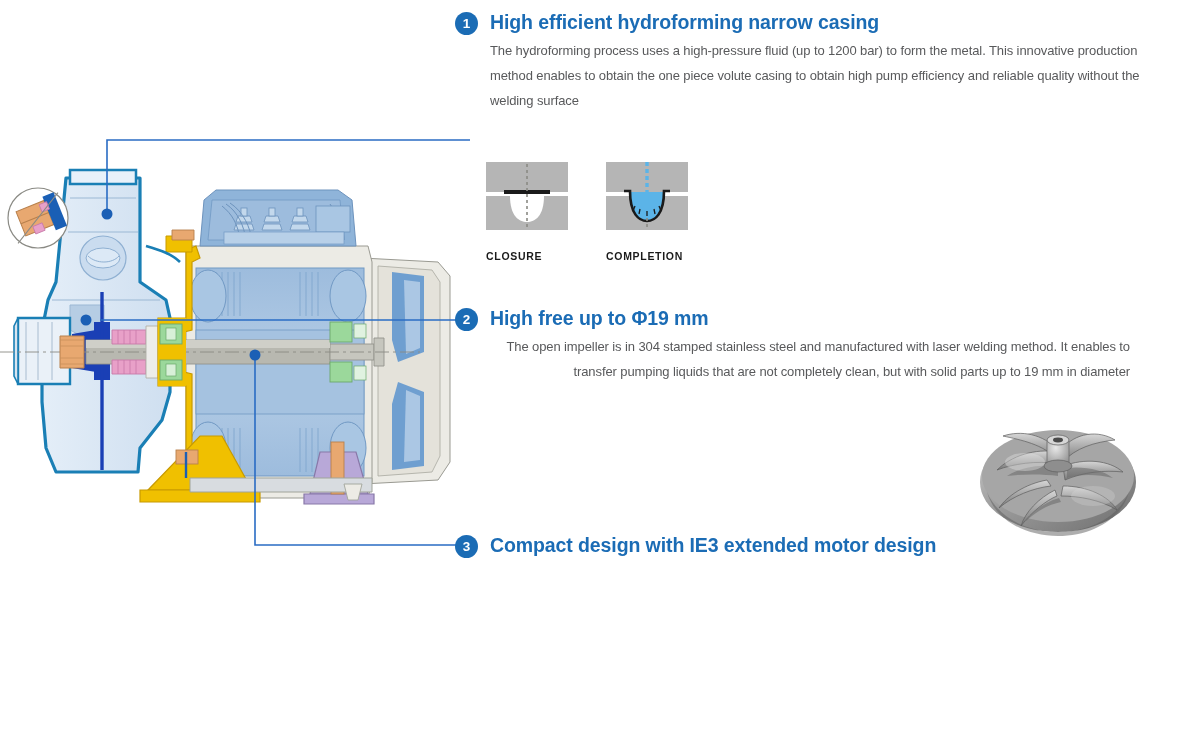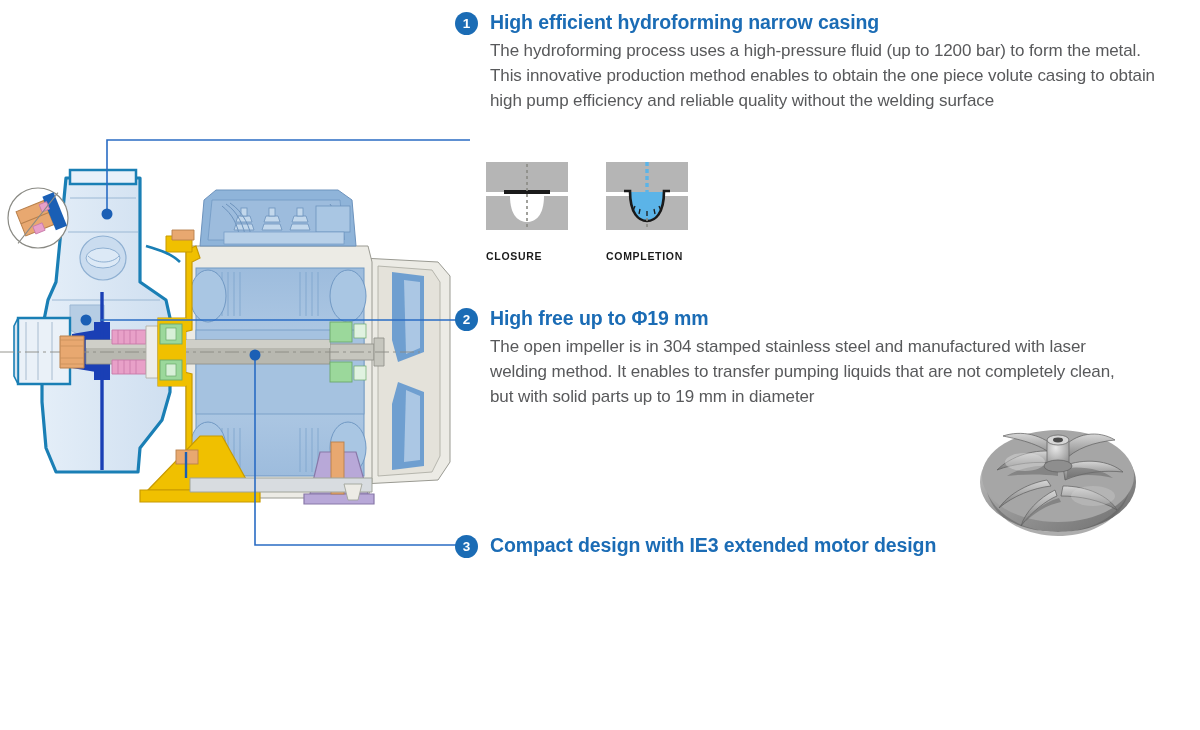--- a/index.html
+++ b/index.html
@@ -19,21 +19,21 @@
   .badge{
     position:absolute;left:0;top:2px;width:23px;height:23px;border-radius:50%;
     background:#1b6cb5;color:#fff;font-size:13.5px;font-weight:bold;
     display:flex;align-items:center;justify-content:center;line-height:1;
   }
   .f-title{
     color:#1b6cb5;font-size:19.5px;font-weight:bold;line-height:24px;
     white-space:nowrap;letter-spacing:-0.1px;
   }
   .f-body{
-    margin:4px 0 0 35px;color:#58595b;font-size:17px;line-height:25px;
+    margin:4px 0 0 35px;color:#58595b;font-size:13px;line-height:25px;
     letter-spacing:-0.1px;
   }
 
   
   .proc{position:absolute;left:486px;top:162px;display:flex;gap:38px;}
   .proc-item{width:82px;}
   .proc-label{
     margin-top:16px;text-align:left;font-size:10.5px;font-weight:bold;
     color:#1a1a1a;letter-spacing:0.7px;
   }
@@ -295,21 +295,21 @@
       <div class="proc-label">COMPLETION</div>
     </div>
 
   </div>
 
   <div class="feature" style="top:306px;width:700px;">
     <div class="f-head">
       <span class="badge">2</span>
       <span class="f-title">High free up to Φ19 mm</span>
     </div>
-    <p class="f-body" style="width:640px;">The open impeller is in 304 stamped stainless steel and manufactured with laser welding method. It enables to transfer pumping liquids that are not completely clean, but with solid parts up to 19 mm in diameter</p>
+    <p class="f-body" style="width:640px;text-align:right;">The open impeller is in 304 stamped stainless steel and manufactured with laser welding method. It enables to transfer pumping liquids that are not completely clean, but with solid parts up to 19 mm in diameter</p>
   </div>
 
   <div class="impeller">
     <svg width="190" height="140" viewBox="0 0 190 140" xmlns="http://www.w3.org/2000/svg">
       <defs>
         <radialGradient id="hubG" cx="0.4" cy="0.3" r="0.8">
           <stop offset="0" stop-color="#e8e8e8"></stop>
             <stop offset="1" stop-color="#8e8e8e"></stop>
         </radialGradient>
         <linearGradient id="bodyG" x1="0" y1="0" x2="1" y2="1">

